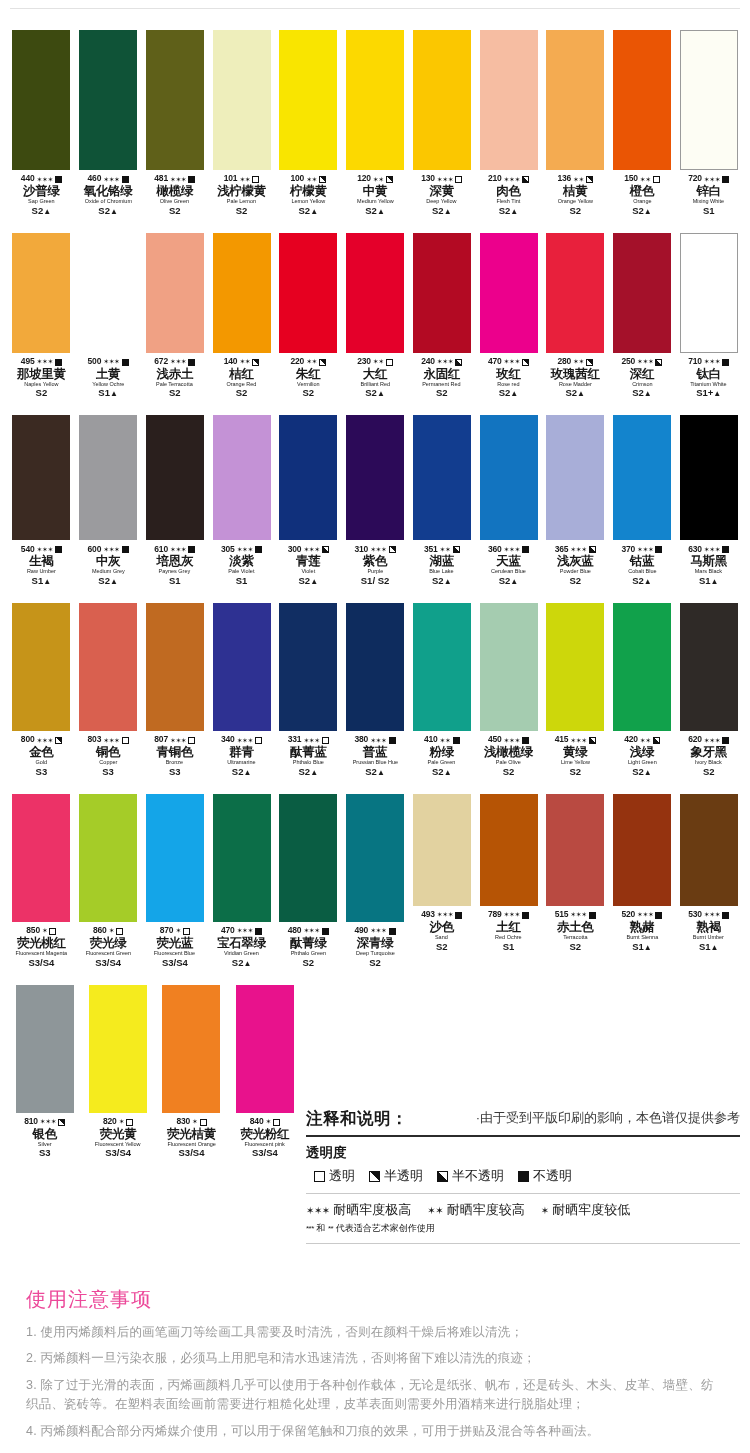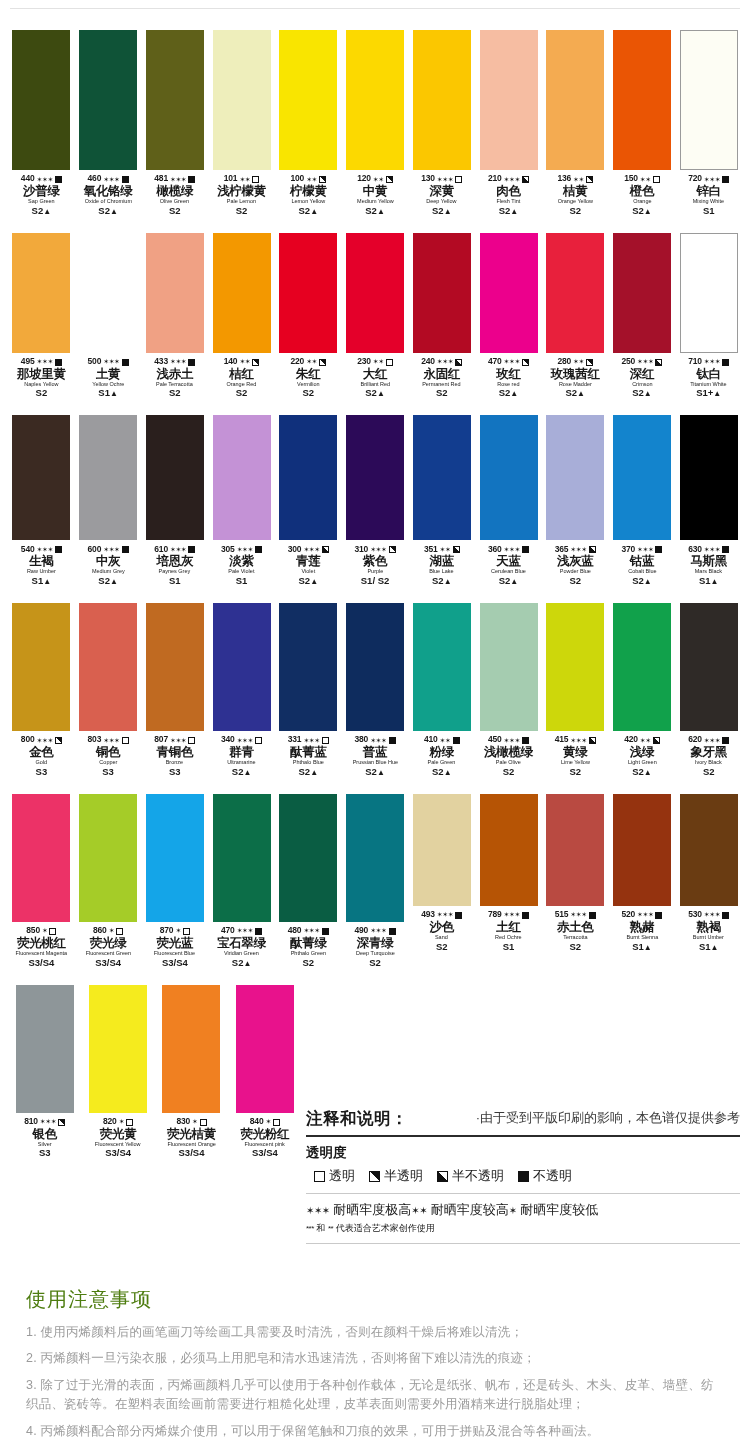--- a/index.html
+++ b/index.html
@@ -143,38 +143,38 @@
   }
   .opt { display: flex; align-items: center; gap: 4px; margin-right: 9px; }
   .opt .sq {
     display: inline-block;
     width: 11px; height: 11px;
     border: 1.5px solid #111;
   }
   .opt .sq.full { background: #111; }
   .opt .sq.half-light { background: linear-gradient(to bottom left, #111 0 48%, #fff 48% 100%); }
   .opt .sq.half-dark  { background: linear-gradient(to bottom left, #fff 0 48%, #111 48% 100%); }
-  .light-rows { font-size: 13px; display: flex; align-items: center; }
+  .light-rows { font-size: 13px; display: flex; gap: 16px; align-items: center; }
   .light-rows .st { font-size: 10px; letter-spacing: -0.5px; }
   .light-foot { font-size: 9px; margin-top: 3px; }
   .light-foot .st { font-size: 8px; letter-spacing: -0.5px; }
 
   
   .notes {
     position: absolute;
     left: 26px;
     top: 1286px;
     width: 700px;
     color: #9b9b9b;
   }
   .notes h2 {
     margin: 0 0 10px 0;
     font-size: 20px;
     font-weight: normal;
-    color: #4d7c0f;
+    color: #ec4899;
     letter-spacing: 1px;
   }
   .notes p {
     margin: 0 0 7px 0;
     font-size: 12.5px;
     line-height: 1.55;
     color: #9b9b9b;
     letter-spacing: 0.2px;
   }
 </style>
@@ -353,21 +353,21 @@
           </div>
           <div class="cn">土黄</div>
           <div class="en">Yellow Ochre</div>
           <div class="series"><span>S1</span><span class="tri">▲</span></div>
         </div>
       </div>
       <div class="cell">
         <div class="chip" style="height: 120px; background: rgb(240, 161, 132);"></div>
         <div class="meta">
           <div class="code-line">
-            <span>433</span>
+            <span>672</span>
             <span class="stars">✶✶✶</span>
             <span class="opq full"></span>
           </div>
           <div class="cn">浅赤土</div>
           <div class="en">Pale Terracotta</div>
           <div class="series"><span>S2</span></div>
         </div>
       </div>
       <div class="cell">
         <div class="chip" style="height: 120px; background: rgb(243, 152, 0);"></div>

